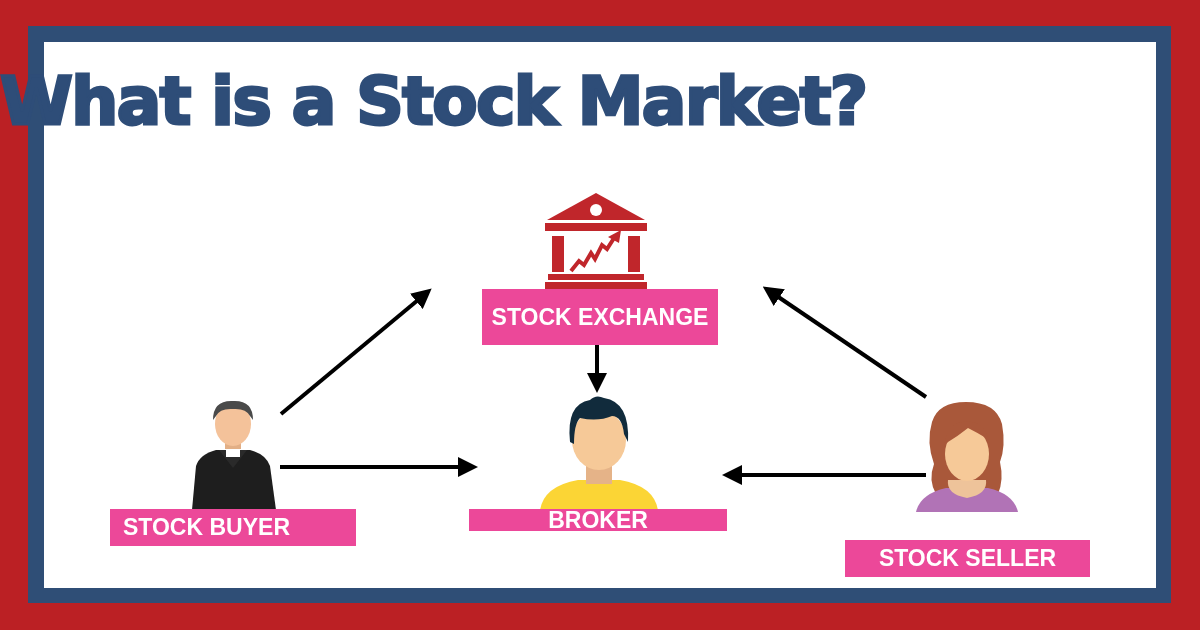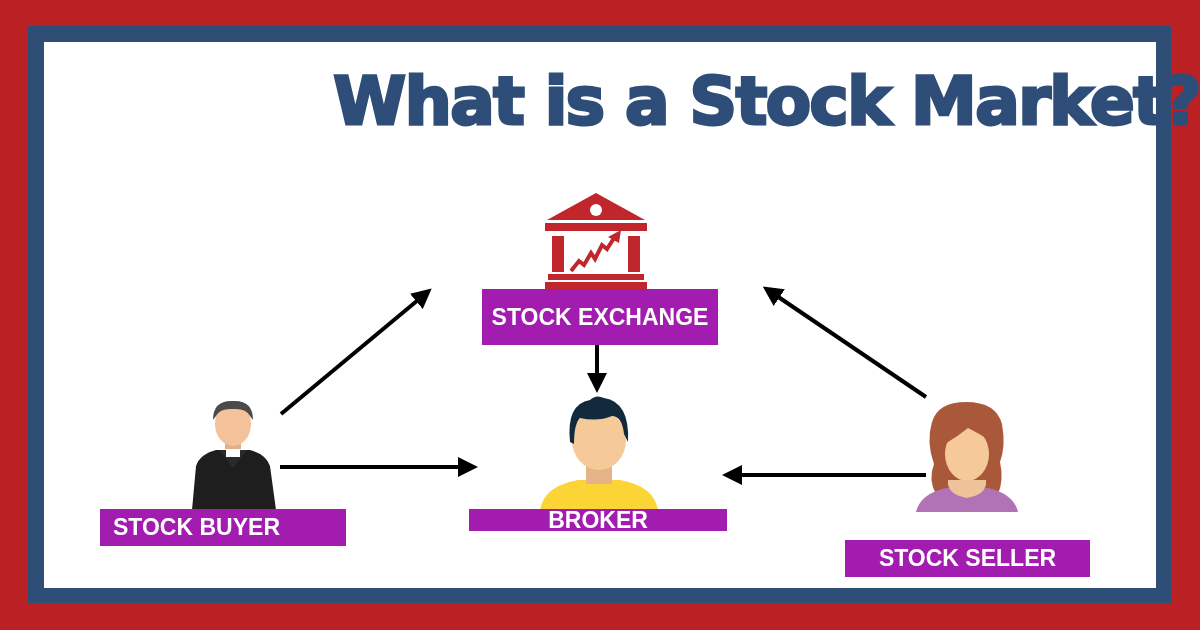--- a/index.html
+++ b/index.html
@@ -1,20 +1,20 @@
 <!DOCTYPE html>
 <html><head>
 <meta charset="utf-8">
 <style>
   html, body { margin: 0; padding: 0; }
   body { width: 1200px; height: 630px; position: relative; overflow: hidden; background: #BB2024; font-family: "DejaVu Sans", sans-serif; }
   .frame-blue { position: absolute; left: 28px; top: 26px; width: 1143px; height: 577px; background: #2F4E76; }
   .frame-white { position: absolute; left: 44px; top: 42px; width: 1112px; height: 546px; background: #FFFFFF; }
-  .title { position: absolute; left: 0; top: 56px; width: 1200px; text-align: right; font-family: "DejaVu Sans", sans-serif; font-weight: 900; font-size: 66px; letter-spacing: -1.5px; color: #2E4D78; -webkit-text-stroke: 3px #2E4D78; line-height: 92px; }
-  .label { position: absolute; background: #a21caf; color: #FFFFFF; font-family: "Liberation Sans", sans-serif; font-weight: bold; font-size: 23px; display: flex; align-items: center; box-sizing: border-box; }
+  .title { position: absolute; left: 0; top: 56px; width: 1200px; text-align: left; font-family: "DejaVu Sans", sans-serif; font-weight: 900; font-size: 66px; letter-spacing: -1.5px; color: #2E4D78; -webkit-text-stroke: 3px #2E4D78; line-height: 92px; }
+  .label { position: absolute; background: #ec4899; color: #FFFFFF; font-family: "Liberation Sans", sans-serif; font-weight: bold; font-size: 23px; display: flex; align-items: center; box-sizing: border-box; }
   .label.center { justify-content: center; }
   .icon-svg { position: absolute; }
   svg.overlay { position: absolute; left: 0; top: 0; }
 </style>
 </head>
 <body>
 
 <div class="frame-blue"></div>
 <div class="frame-white"></div>
 
@@ -40,21 +40,21 @@
 
 <svg class="icon-svg" style="left:186px;top:398px;" width="94" height="112" viewBox="0 0 94 112">
   <path d="M6,112 L10,68 Q14,56 30,52 L64,52 Q80,56 84,68 L90,112 Z" fill="#1E1E1E"></path>
   <path d="M33,52 L47,70 L61,52 Z" fill="#2A2A2A"></path>
   <rect x="40" y="50" width="14" height="9" fill="#FFFFFF"></rect>
   <rect x="39" y="38" width="16" height="13" fill="#E2AF86"></rect>
   <ellipse cx="47" cy="26" rx="18" ry="22" fill="#F4C29A"></ellipse>
   <path d="M27,22 Q27,2 47,3 Q67,2 67,22 L64,18 Q60,10 47,11 Q34,10 30,18 Z" fill="#4A4A4A"></path>
 </svg>
 
-<div class="label" style="left:100px;top:509px;width:246px;height:37px;padding-left:13px;">
+<div class="label" style="left:110px;top:509px;width:246px;height:37px;padding-left:13px;">
   <span>STOCK BUYER</span>
 </div>
 
 <svg class="icon-svg" style="left:538px;top:394px;" width="122" height="116" viewBox="0 0 122 116">
   <path d="M2,116 Q6,92 40,86 L82,86 Q116,92 120,116 Z" fill="#FBD535"></path>
   <rect x="48" y="60" width="26" height="30" fill="#E5B388"></rect>
   <ellipse cx="61" cy="46" rx="27" ry="30" fill="#F6C998"></ellipse>
   <path d="M32,48 Q28,10 52,6 Q58,0 66,4 Q92,8 90,48 L86,40 Q84,22 74,22 Q60,28 42,24 Q36,30 36,50 Z" fill="#112B3C"></path>
 </svg>
 

